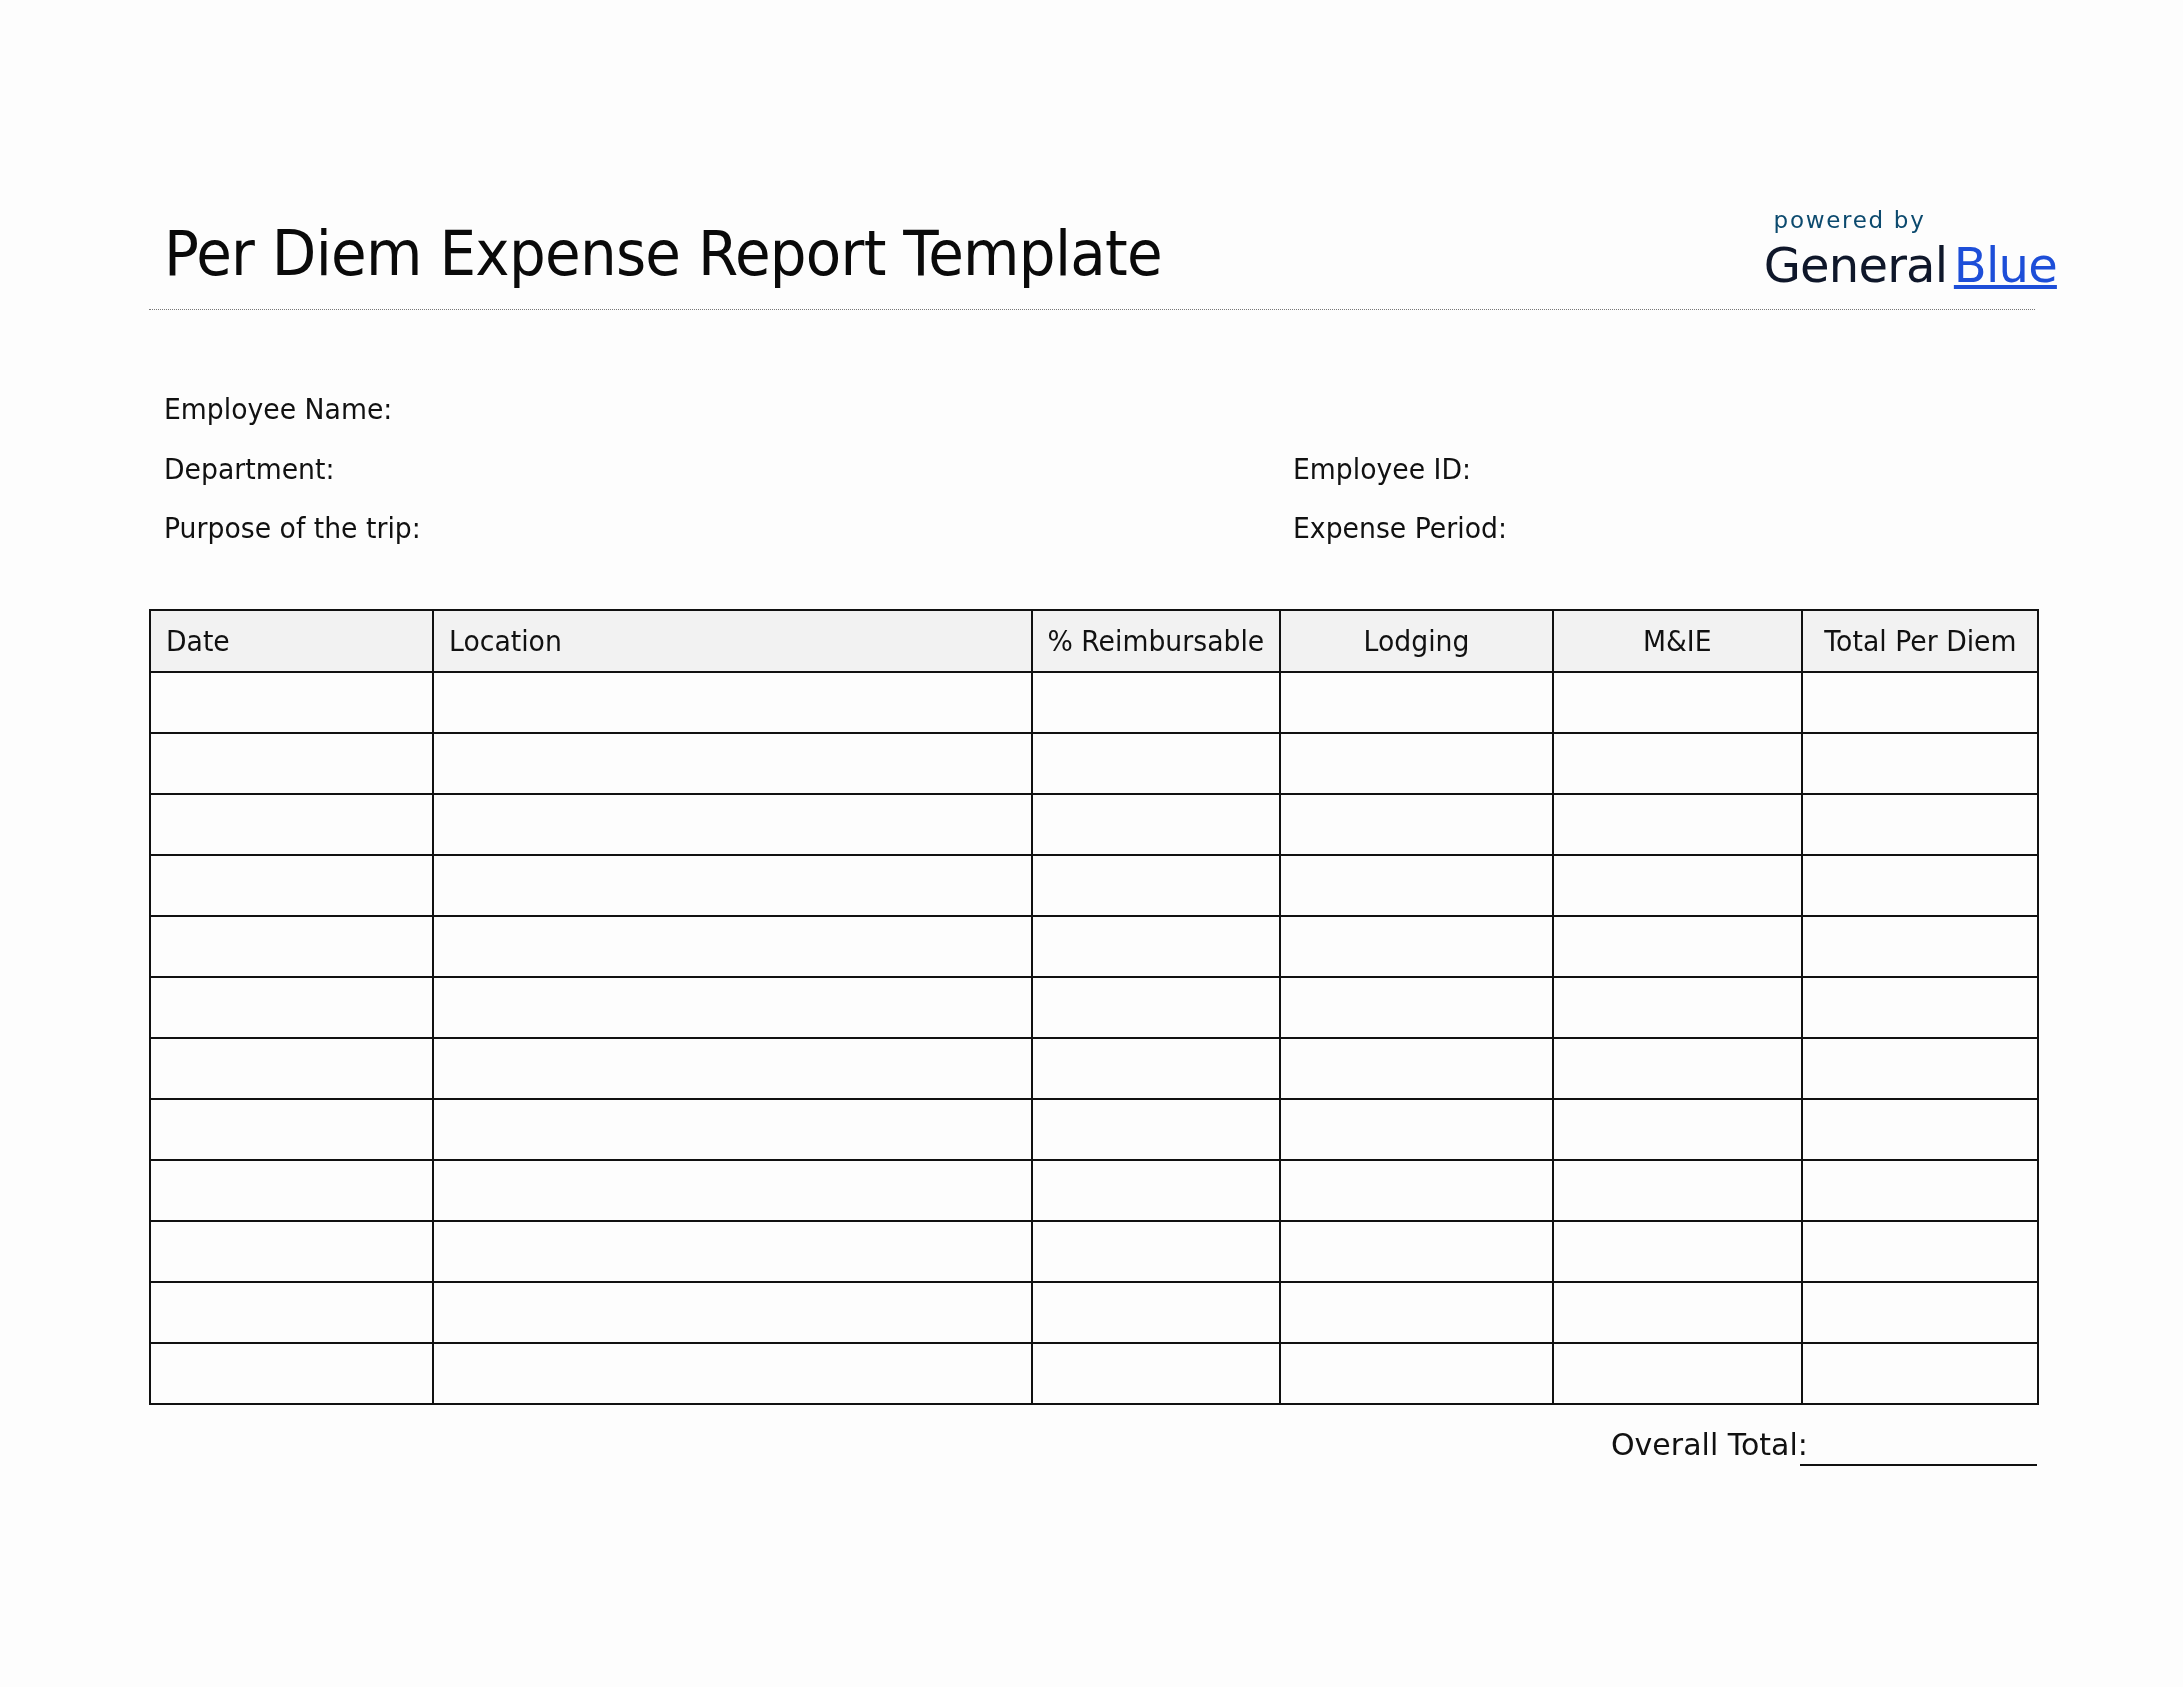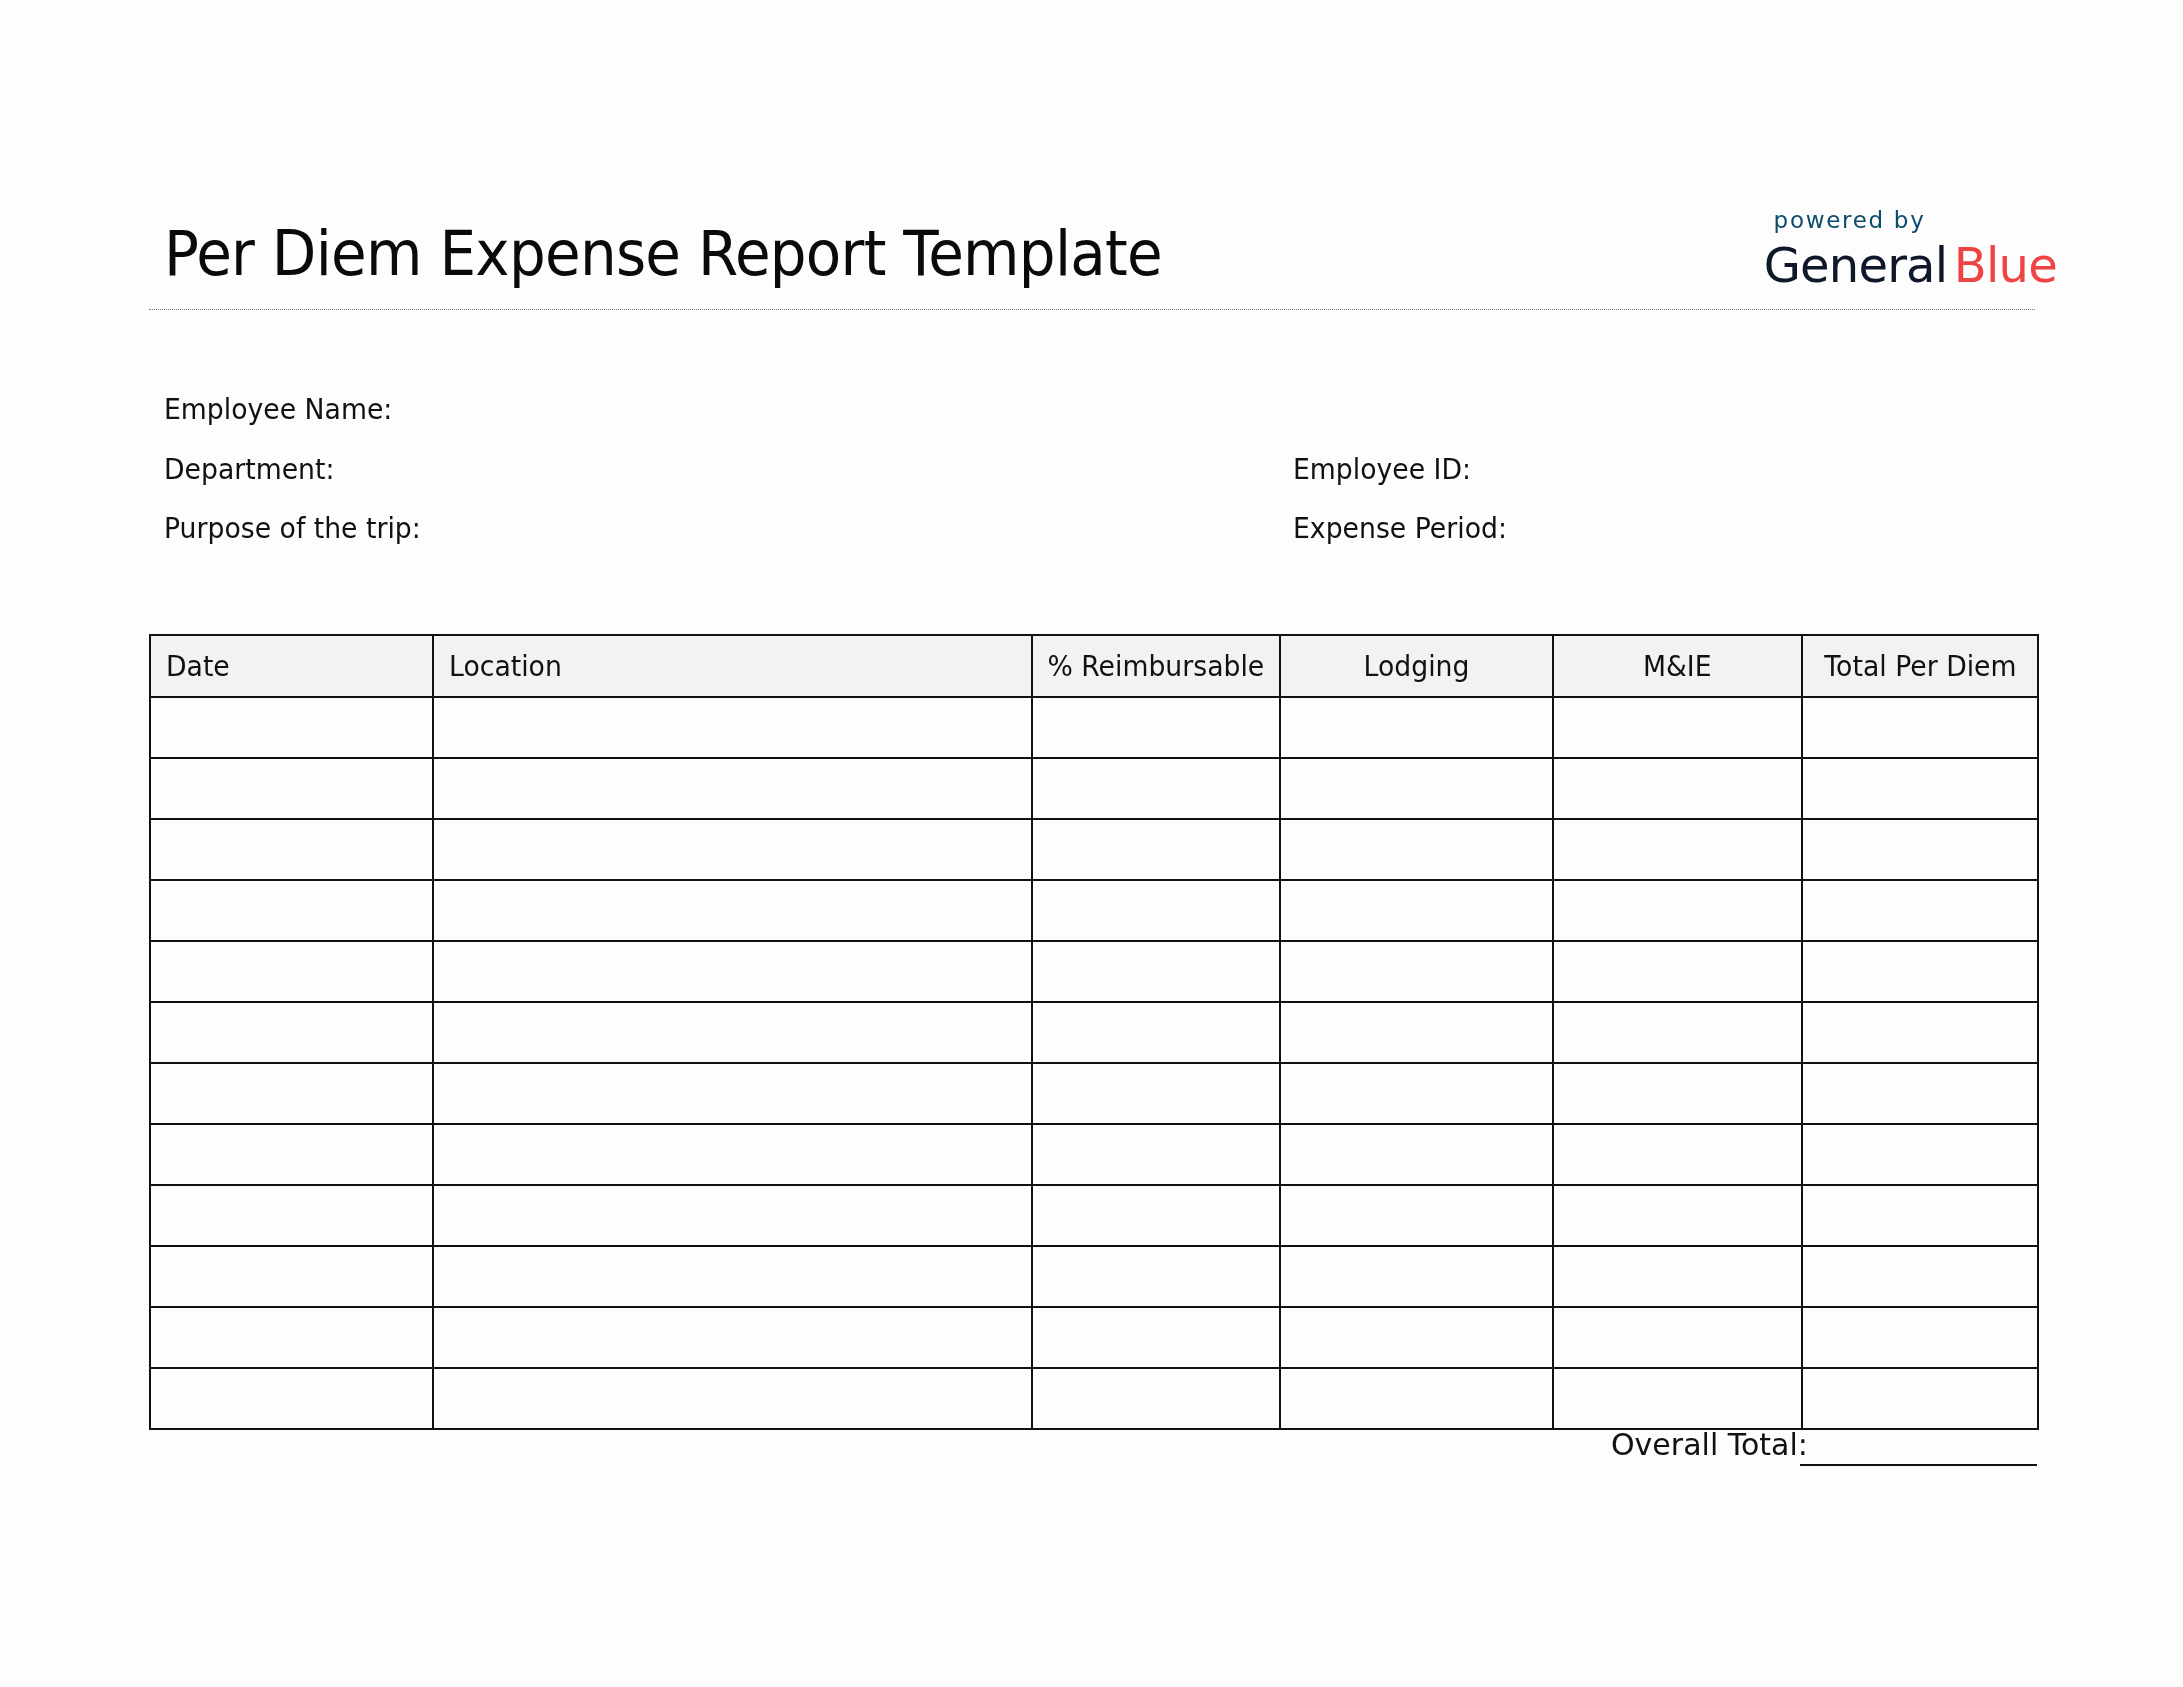--- a/index.html
+++ b/index.html
@@ -10,30 +10,30 @@
   }
   .title {
     position:absolute; left:164px; top:217px; font-size:63px; font-weight:400;
     letter-spacing:-0.8px; color:#0a0a0a; white-space:nowrap;
     transform:scaleX(0.92); transform-origin:left top;
   }
   .brand { position:absolute; left:1762px; top:207px; width:273px; }
   .powered { position:absolute; left:11.6px; top:0; font-size:23px; color:#0c4a6e; letter-spacing:1.7px; }
   .brandname { position:absolute; left:1.7px; top:30px; font-size:48px; white-space:nowrap; letter-spacing:-0.8px; }
   .brandname .g { color:#0f172a; }
-  .brandname .b { color:#ef4444; margin-left:6.6px; }
+  .brandname .b { color:#1d4ed8; margin-left:6.6px;text-decoration:underline; }
   .rule {
     position:absolute; left:149px; top:309px; width:1886px; height:0;
     border-top:1.7px dotted #777;
   }
   .field { position:absolute; font-size:29px; white-space:nowrap; color:#111;
     transform:scaleX(0.92); transform-origin:left top; }
   table.grid {
     position:absolute; left:149px; top:609px; width:1887px;
-    border-collapse:collapse; table-layout:fixed;margin-top:25px;
+    border-collapse:collapse; table-layout:fixed;
   }
   table.grid th, table.grid td { border:2.1px solid #111; padding:0; }
   table.grid th {
     background:#f2f2f2; height:60px; font-weight:400; font-size:29px;
     text-align:center; white-space:nowrap;
   }
   table.grid th.left { text-align:left; padding-left:15px; }
   table.grid td { height:59px; }
   .th-text { display:inline-block; transform:scaleX(0.92); }
   th.left .th-text { transform-origin:left center; }

